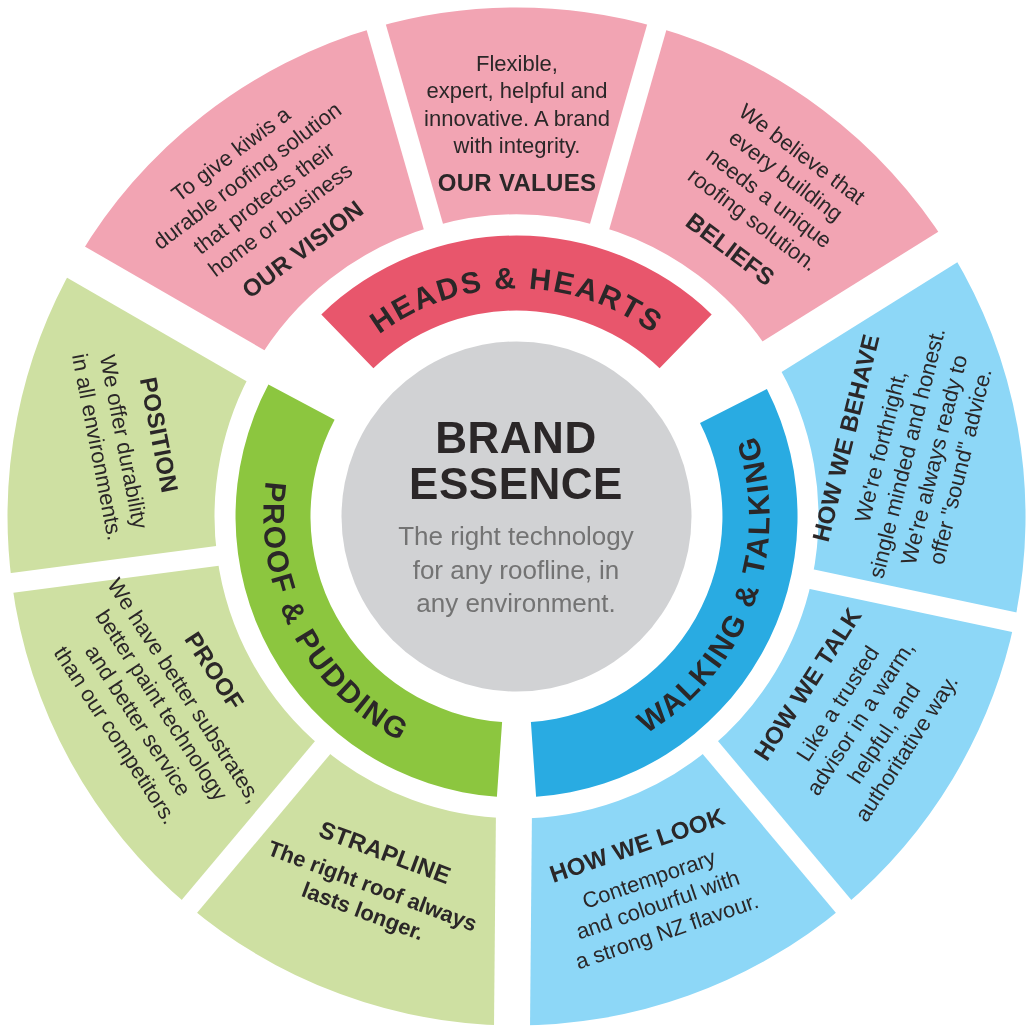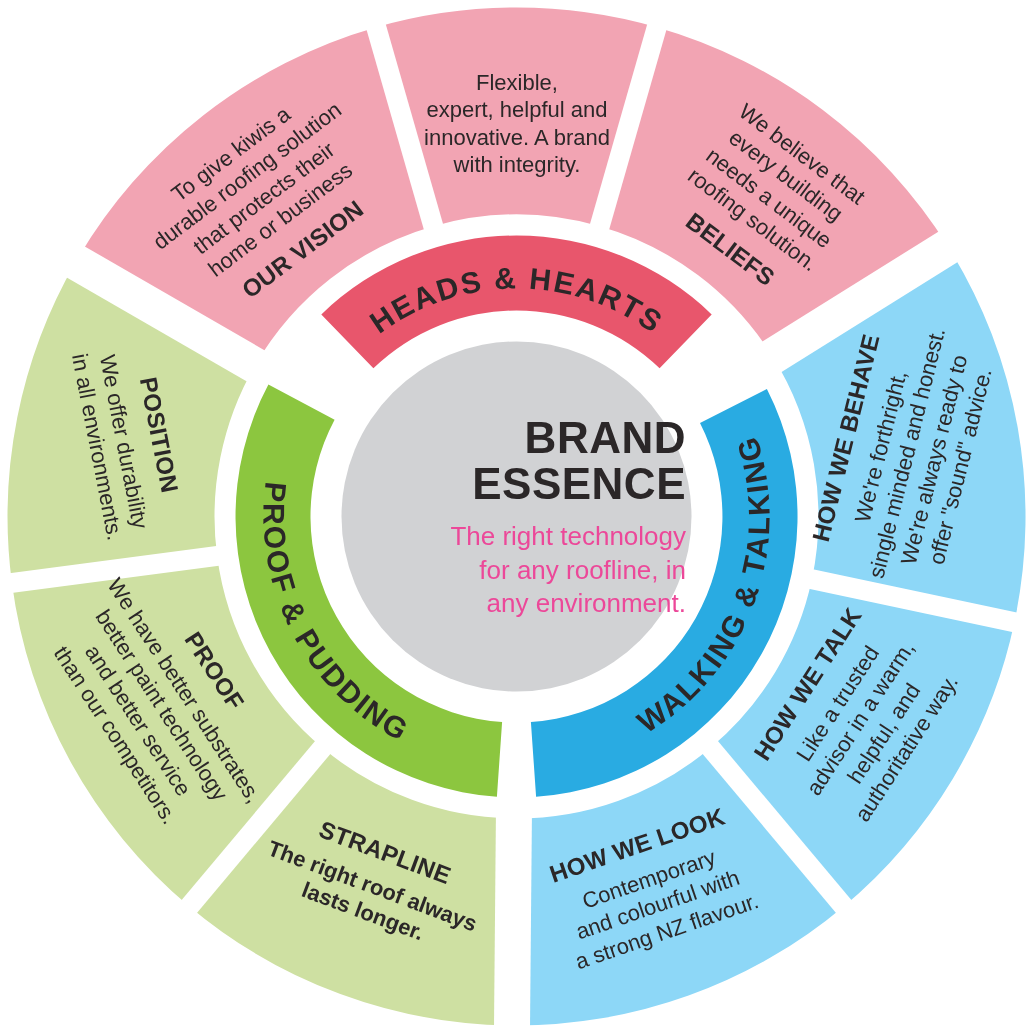--- a/index.html
+++ b/index.html
@@ -46,35 +46,35 @@
   .seg.label-last .seg-label { margin-top: 10px; }
   .seg.label-first .seg-label { margin-bottom: 8px; }
   .seg.bold-body .seg-body { font-weight: 700; }
 
   .center-block {
     position: absolute;
     left: 516px;
     top: 518px;
     width: 340px;
     transform: translate(-50%, -50%);
-    text-align: right;
+    text-align: center;
   }
   .center-title {
     font-size: 44px;
     font-weight: 700;
     line-height: 1.05;
     letter-spacing: 0.5px;
     color: #2b2728;
     white-space: pre-line;
   }
   .center-sub {
     margin-top: 13px;
     font-size: 26px;
     line-height: 1.28;
-    color: #ec4899;
+    color: #737373;
     white-space: pre-line;
   }
 </style>
 </head>
 <body>
 
 <div class="stage">
 
   <svg id="wheel-svg" width="1033" height="1032" viewBox="0 0 1033 1032">
     <defs>
@@ -128,20 +128,21 @@
 that protects their
 home or business</div>
     <div class="seg-label">OUR VISION</div>
   </div>
 
   <div class="seg label-last" style="left:517px; top:124px; --r:0deg;">
     <div class="seg-body">Flexible,
 expert, helpful and
 innovative. A brand
 with integrity.</div>
+    <div class="seg-label">OUR VALUES</div>
   </div>
 
   <div class="seg label-last" style="left:766px; top:202px; --r:37deg;">
     <div class="seg-body">We believe that
 every building
 needs a unique
 roofing solution.</div>
     <div class="seg-label">BELIEFS</div>
   </div>
 

